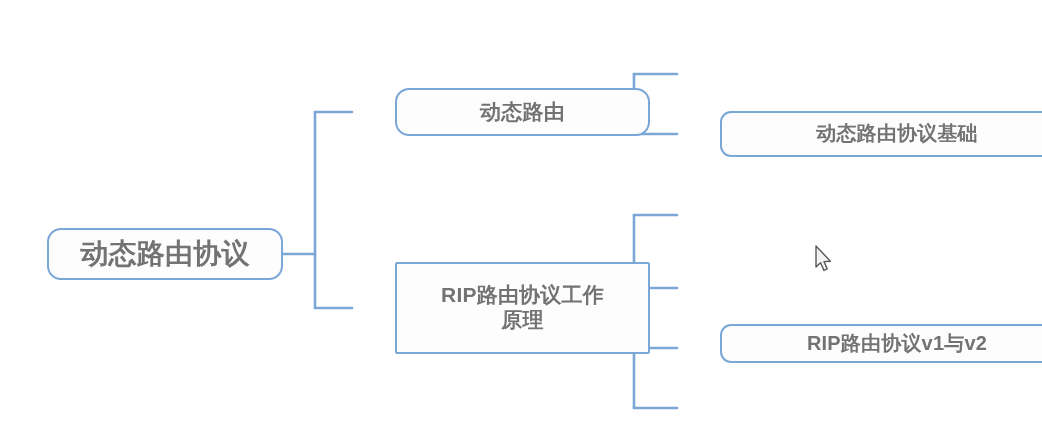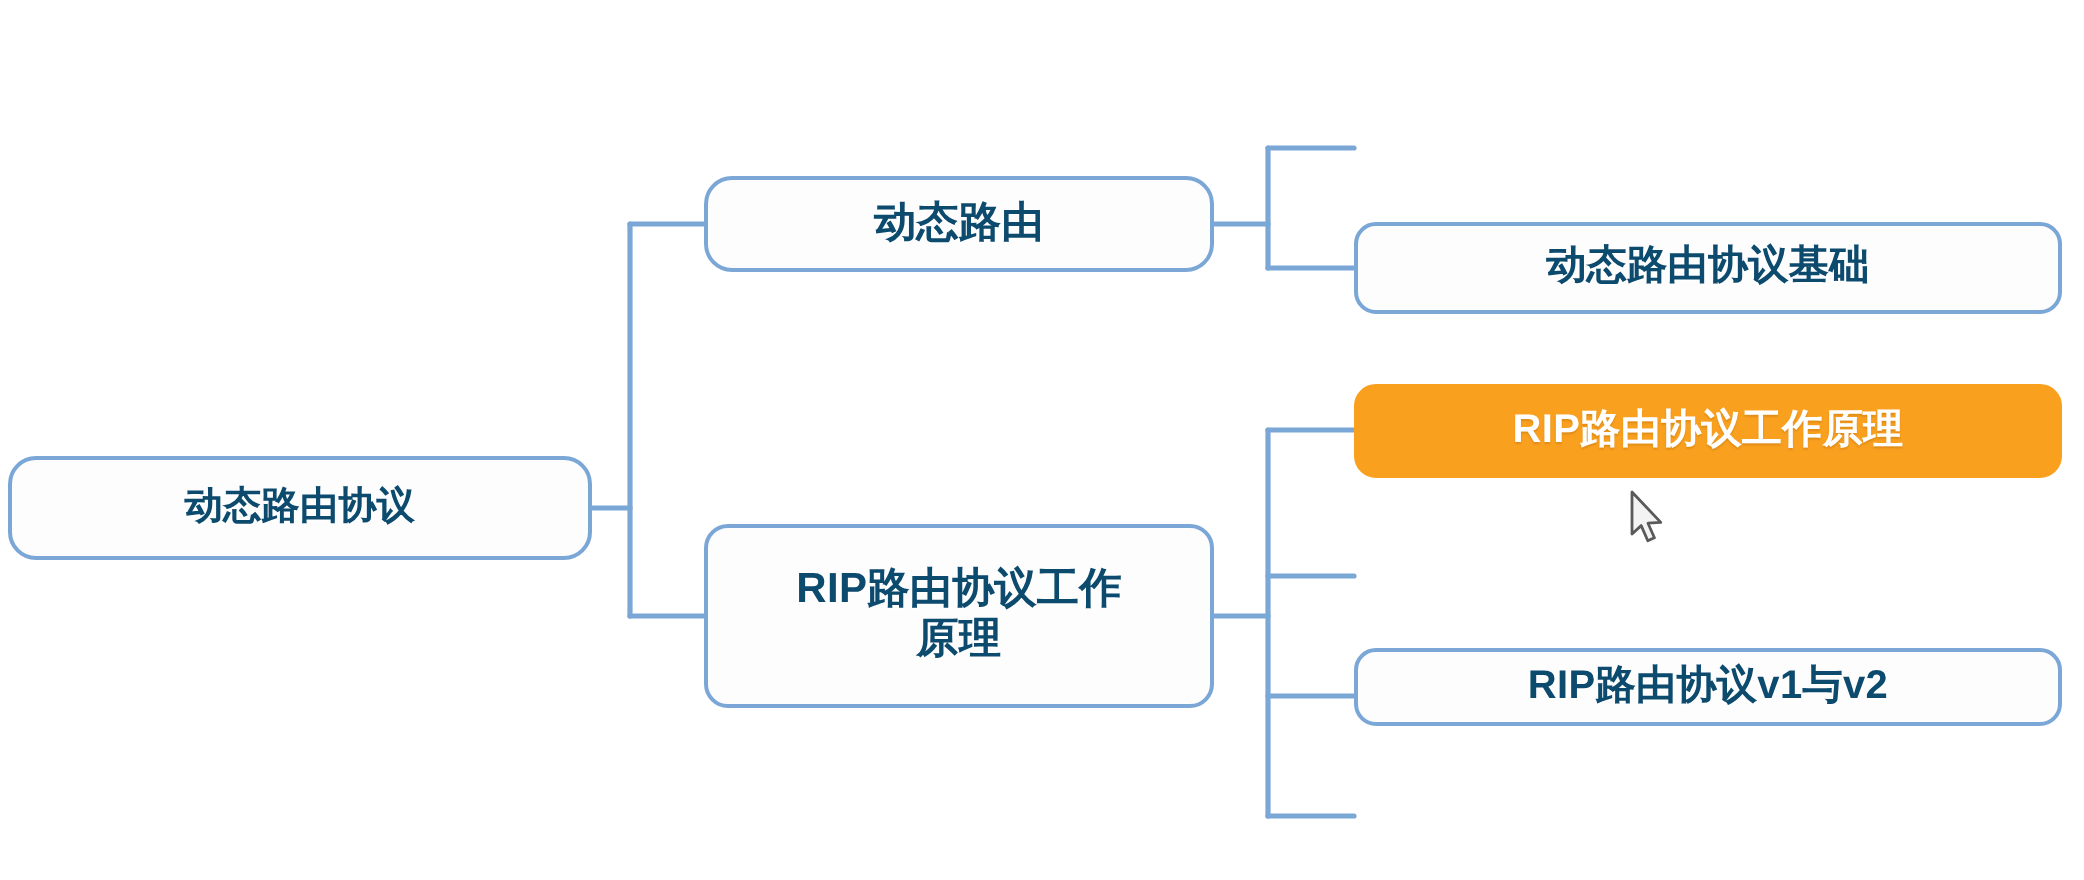--- a/index.html
+++ b/index.html
@@ -39,36 +39,37 @@
     text-align: center;
     border-radius: 12px;
     line-height: 1.18;
     letter-spacing: 0.2px;
     -webkit-font-smoothing: antialiased;
   }
 
   .node-white {
     background: #fdfdfe;
     border: 2.2px solid #7ba7d7;
-    color: #0c4a6e;
+    color: #737373;
     font-weight: bold;
     text-shadow: 0 1px 0 rgba(255,255,255,0.85);
+    margin-left: 43px;
   }
 
   .node-orange {
     background: #faa01f;
     border: 2.2px solid #faa01f;
     color: #ffffff;
     font-weight: bold;
     text-shadow: 0 1px 1px rgba(150,90,0,0.28);
   }
 
-  .node-root      { left: 4px;   top: 228px; width: 292px; height: 52px;  font-size: 19px; border-radius: 14px; justify-content: center; }
+  .node-root      { left: 4px;   top: 228px; width: 236px; height: 52px;  font-size: 28px; border-radius: 14px; justify-content: center; }
   .node-l2-a      { left: 352px; top: 88px;  width: 255px; height: 48px;  font-size: 21px; border-radius: 14px; }
-  .node-l2-b      { left: 352px; top: 262px; width: 255px; height: 92px;  font-size: 21px; border-radius: 12px; }
+  .node-l2-b      { left: 352px; top: 262px; width: 255px; height: 92px;  font-size: 21px; border-radius: 2px; }
 
   .node-leaf      { left: 677px; width: 354px; font-size: 20px; border-radius: 11px; }
   .leaf-1 { top: 50px;  height: 48px; }
   .leaf-2 { top: 111px; height: 46px; }
   .leaf-3 { top: 192px; height: 47px; }
   .leaf-4 { top: 265px; height: 47px; }
   .leaf-5 { top: 324px; height: 39px; }
   .leaf-6 { top: 384px; height: 48px; }
 
   .node-label { display: block; white-space: pre-line; }
@@ -119,23 +120,20 @@
   <div class="node node-white node-l2-b">
     <span class="node-label">RIP路由协议工作
 原理</span>
   </div>
 
 
   <div class="node node-white node-leaf leaf-2">
     <span class="node-label">动态路由协议基础</span>
   </div>
 
-  <div class="node node-orange node-leaf leaf-3">
-    <span class="node-label">RIP路由协议工作原理</span>
-  </div>
 
 
   <div class="node node-white node-leaf leaf-5">
     <span class="node-label">RIP路由协议v1与v2</span>
   </div>
 
 
   <svg id="cursor-layer" viewBox="0 0 1042 440" width="1042" height="440" aria-hidden="true">
     <g id="mouse-pointer-icon" transform="translate(816,246)">
       <path d="M0 0 L0 21 L4.6 16.8 L7.9 24.4 L11.2 22.9 L8.0 15.6 L14.4 15.2 Z" fill="#f3f3f3" stroke="#5a5a5a" stroke-width="1.4" stroke-linejoin="round"></path>

